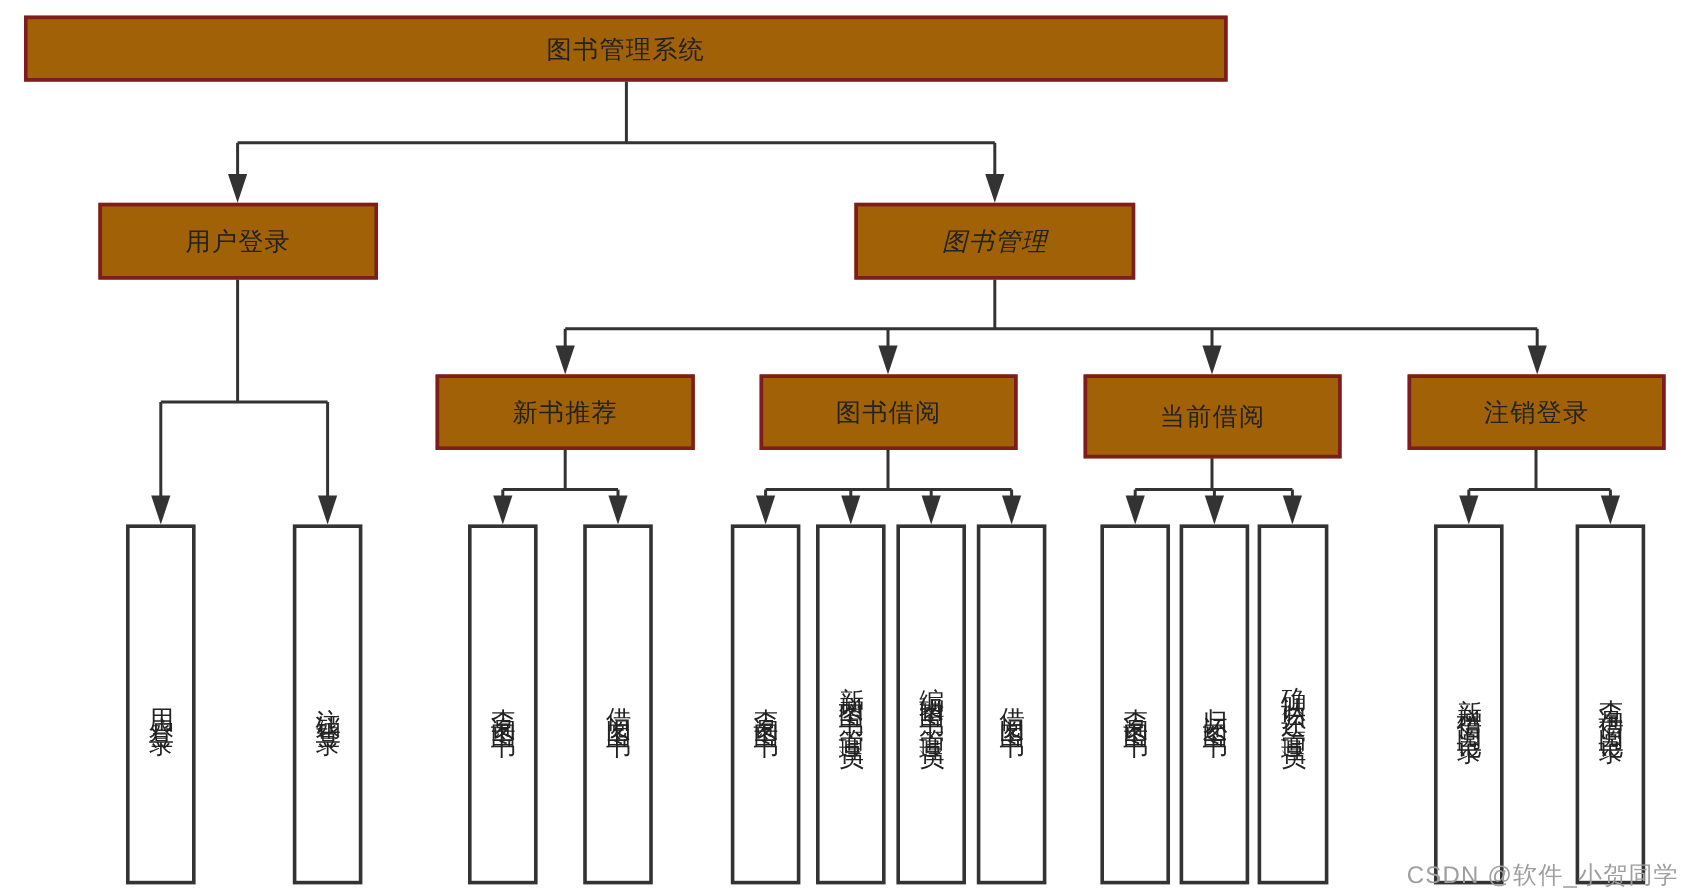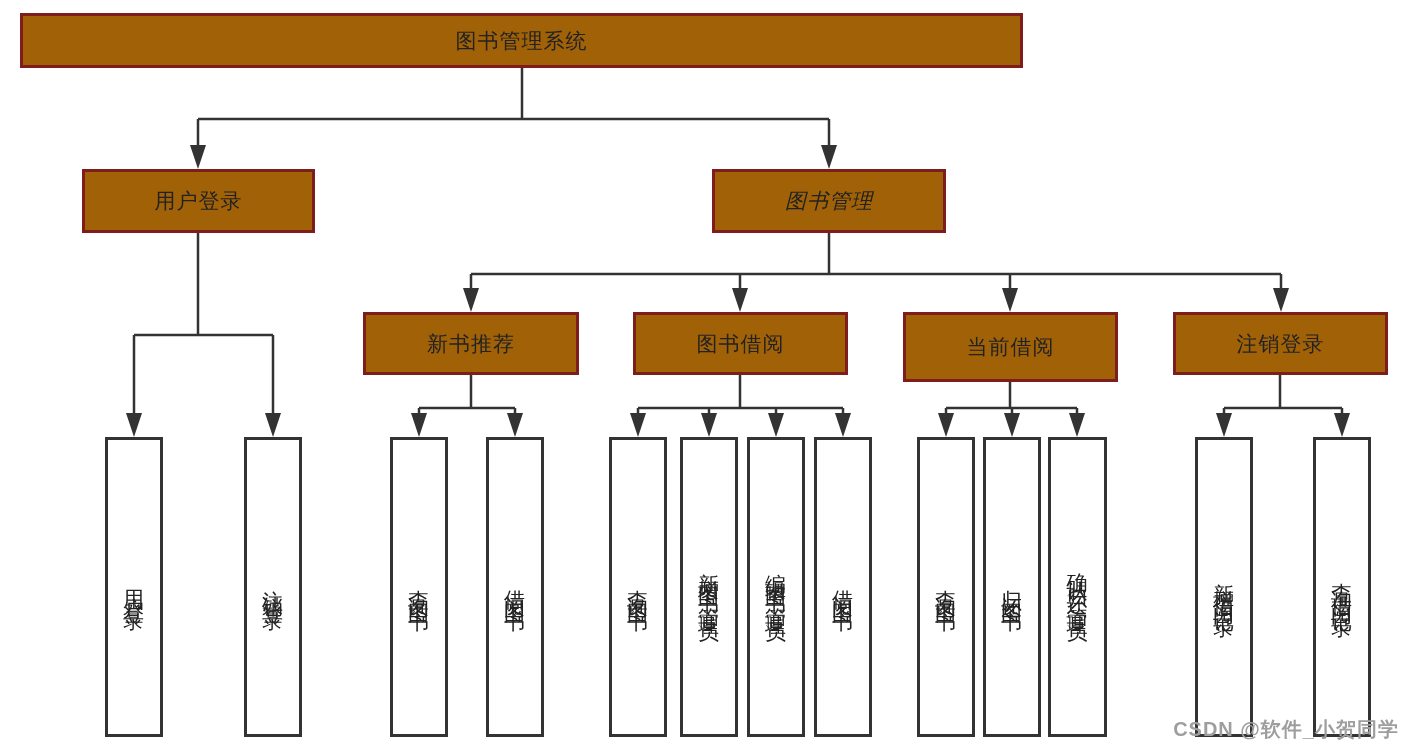--- a/index.html
+++ b/index.html
@@ -56,21 +56,20 @@
     line-height: 1;
     white-space: nowrap;
   }
   .watermark {
     position: absolute;
     right: 6px;
     bottom: 4px;
     font-size: 20px;
     color: #9e9e9e;
     letter-spacing: 1px;
-    font-weight: bold;
   }
 </style>
 </head>
 <body>
 
 <div class="stage">
 
   <svg class="connectors" viewBox="0 0 1405 747" xmlns="http://www.w3.org/2000/svg">
     <g stroke="#333333" stroke-width="2.5" fill="none">
 

